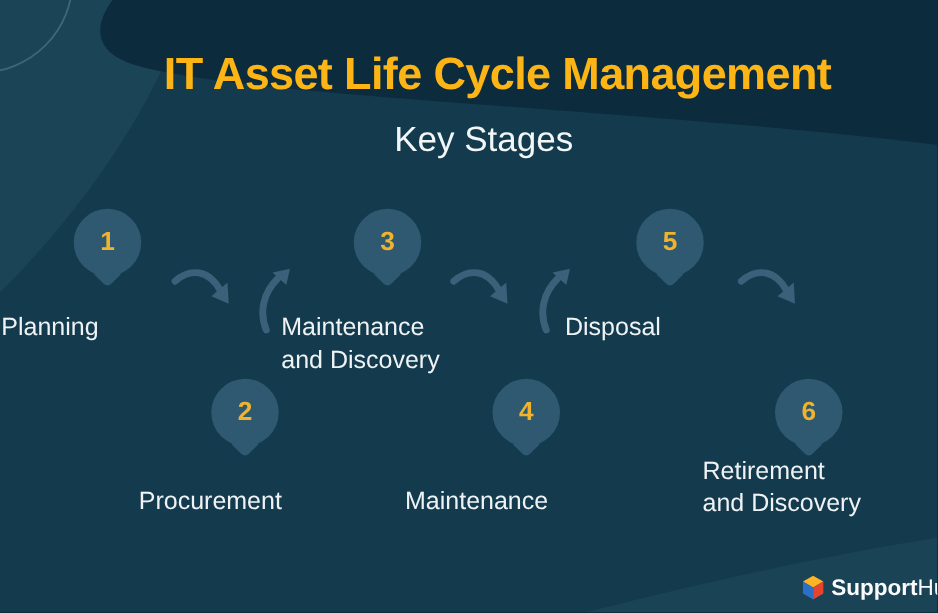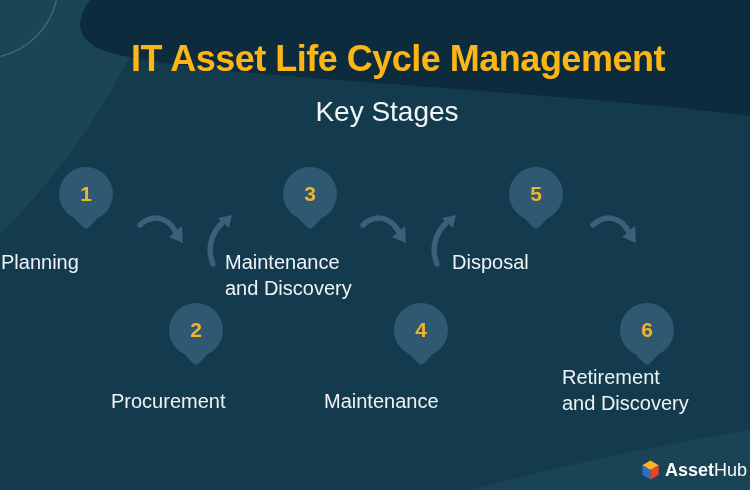--- a/index.html
+++ b/index.html
@@ -139,16 +139,16 @@
     <path d="M3,13 C15,2 30,4 39,20" fill="none" stroke="#3A607A" stroke-width="5.5" stroke-linecap="round"></path>
     <polygon points="46,31 32,25 45,14" fill="#3A607A"></polygon>
   </svg>
 
   <div class="logo">
     <svg width="19" height="20" viewBox="0 0 20 20">
       <polygon points="10,0 18.6,5 10,10 1.4,5" fill="#FCB324"></polygon>
       <polygon points="1.4,5 10,10 10,20 1.4,15" fill="#2B6FC6"></polygon>
       <polygon points="10,10 18.6,5 18.6,15 10,20" fill="#E5452F"></polygon>
     </svg>
-    <span class="logo-text"><span class="b">Asset</span><span class="l">Hub</span></span>
+    <span class="logo-text"><span class="b">Support</span><span class="l">Hub</span></span>
   </div>
 
 </div>
 
 </body></html>

